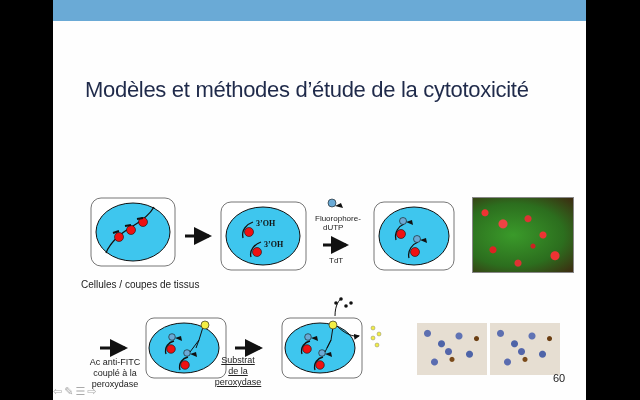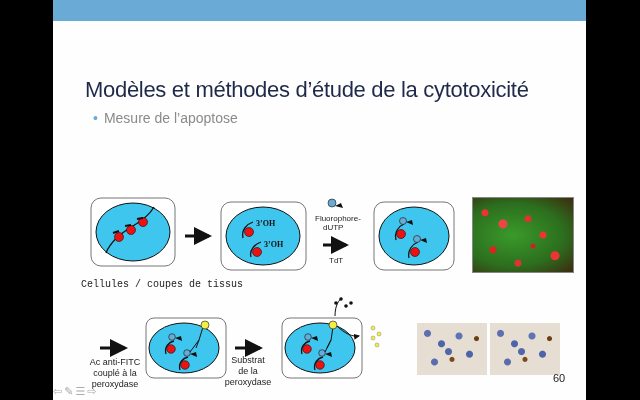--- a/index.html
+++ b/index.html
@@ -8,21 +8,21 @@
   .topbar { position:absolute; left:0; top:0; width:533px; height:21px; background:#6aaad6; }
   .title { position:absolute; left:32px; top:40px; font-size:22px; color:#1f2a4a; letter-spacing:-0.3px; white-space:nowrap;margin-top:37px; }
   .b { position:absolute; white-space:nowrap; }
   .b .dot { color:#6aaad6; margin-right:6px; }
   .l1 { left:27px; top:85px; font-size:17px; color:#8a8a8a; }
   .l2 { left:40px; top:110px; font-size:14px; color:#8a8a8a; }
   .l3 { left:56px; top:131px; font-size:13px; color:#111; }
   .l4 { left:72px; top:152px; font-size:11.5px; color:#111; font-family:"DejaVu Sans", sans-serif; letter-spacing:-0.2px; }
   .l4 .dot { font-size:10px; }
   .cap { position:absolute; font-size:9px; color:#222; text-align:center; line-height:11px; }
-  .cap-main { position:absolute; left:28px; top:279px; font-size:10px; color:#222; font-family:Liberation Mono, monospace; }
+  .cap-main { position:absolute; left:28px; top:279px; font-size:10px; color:#222; font-family:Liberation Sans, sans-serif; }
   .pageno { position:absolute; left:500px; top:372px; font-size:11px; color:#222; }
   .micro1 { position:absolute; left:419px; top:197px; width:100px; height:74px; border:1px solid #888;
     background:
       radial-gradient(circle at 12% 20%, #e33 0 3px, transparent 4px),
       radial-gradient(circle at 30% 35%, #e44 0 4px, transparent 5px),
       radial-gradient(circle at 55% 28%, #d33 0 3px, transparent 4px),
       radial-gradient(circle at 70% 50%, #e33 0 3px, transparent 4px),
       radial-gradient(circle at 20% 70%, #d22 0 3px, transparent 4px),
       radial-gradient(circle at 82% 78%, #e33 0 4px, transparent 5px),
       radial-gradient(circle at 45% 88%, #d33 0 3px, transparent 4px),
@@ -44,21 +44,20 @@
   .nav { position:absolute; left:53px; top:385px; font-size:11px; color:#aaa; letter-spacing:2px; }
   svg text { font-family:"Liberation Serif", serif; }
 </style>
 </head>
 <body>
 
 <div class="slide">
   <div class="topbar"></div>
   <div class="title">Modèles et méthodes d’étude de la cytotoxicité</div>
 
-  <div class="b l2"><span class="dot">•</span><span>Mesure de l’apoptose</span></div>
 
   <svg width="533" height="400" style="position:absolute;left:0;top:0;">
     <defs>
       <marker id="ah" markerWidth="6" markerHeight="6" refX="5" refY="3" orient="auto">
           <path d="M0,0 L6,3 L0,6 z" fill="#111"></path>
         </marker>
     </defs>
 
     <g>
       <rect x="38" y="198" width="84" height="68" rx="10" fill="#fff" stroke="#777"></rect>
@@ -149,21 +148,21 @@
     </g>
   </svg>
 
   <div class="cap-main">Cellules / coupes de tissus</div>
 
   <div class="cap" style="left:22px;top:357px;width:80px;">
     <div>Ac anti-FITC</div>
     <div>couplé à la</div>
     <div>peroxydase</div>
   </div>
-  <div class="cap" style="left:165px;top:355px;width:60px;">
+  <div class="cap" style="left:155px;top:355px;width:60px;text-decoration:underline;">
     <div>Substrat</div>
     <div>de la</div>
     <div>peroxydase</div>
   </div>
 
   <div class="micro1"></div>
   <div class="micro2" style="left:364px;"></div>
   <div class="micro2" style="left:437px;"></div>
 
   <div class="pageno">60</div>

